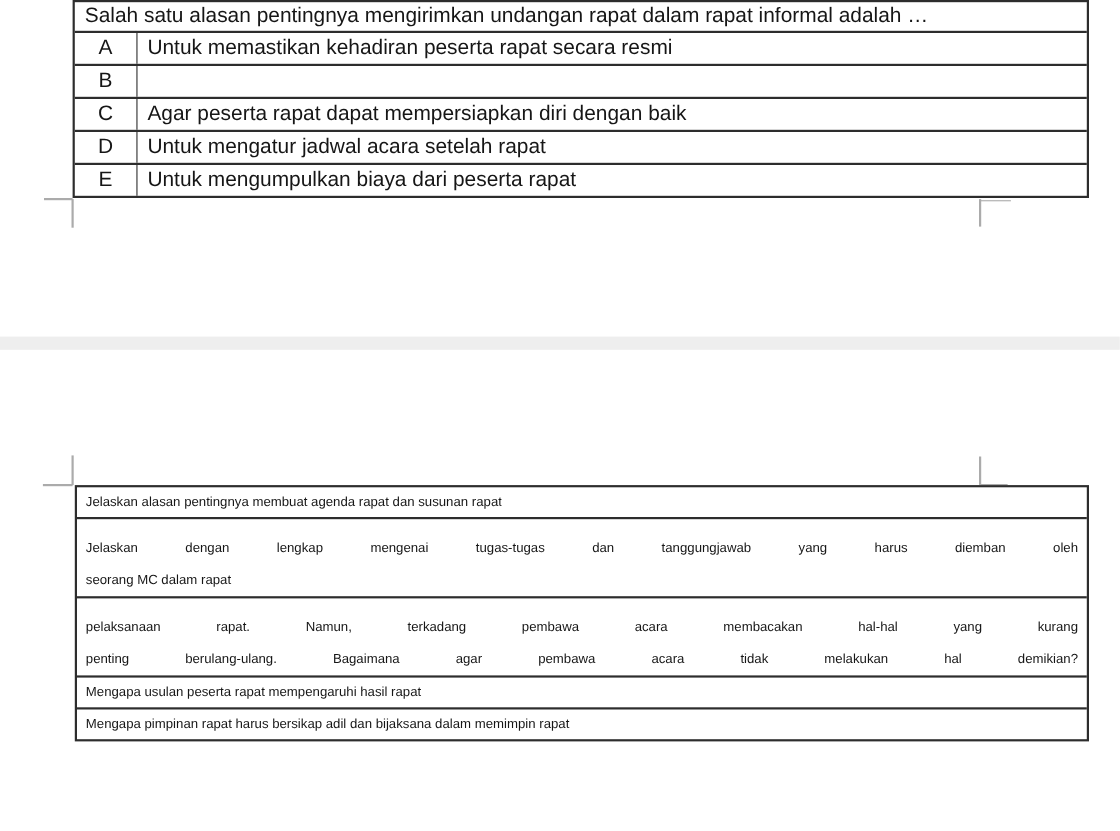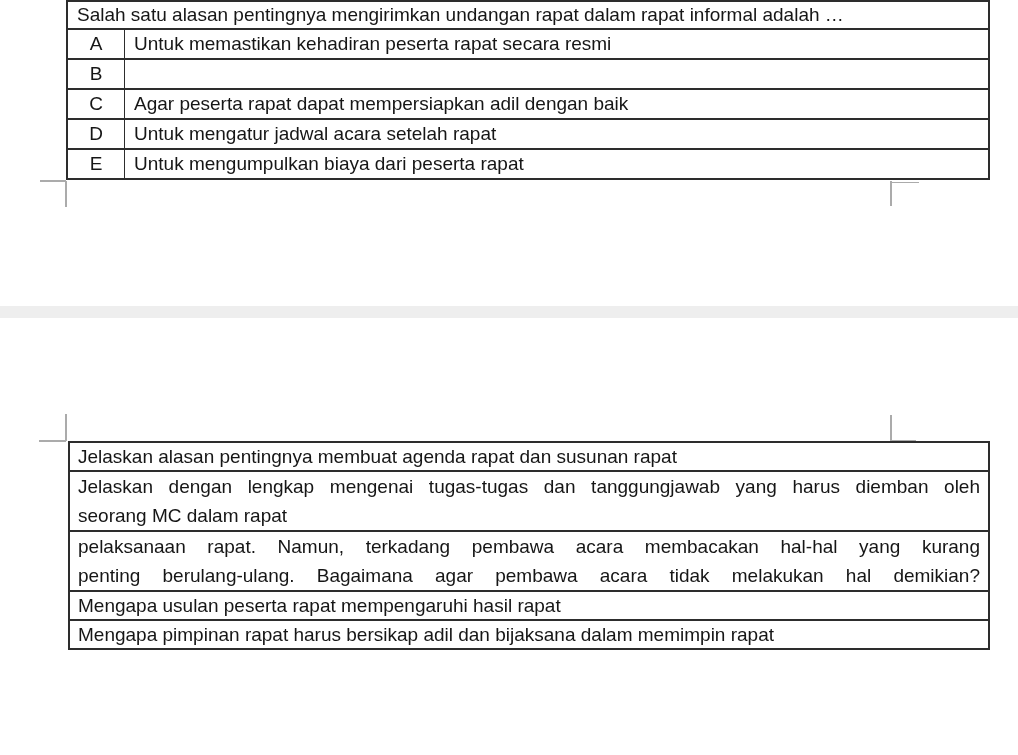--- a/index.html
+++ b/index.html
@@ -45,26 +45,26 @@
   }
 
   
   .essay-table {
     position: absolute;
     left: 68px; top: 441px;
     width: 922px;
     box-sizing: border-box;
     border: 2px solid #2d2d2d;
     background: #fff;
-    font-size: 19px;
+    font-size: 12px;
   }
   .essay-row { border-bottom: 2px solid #2d2d2d; padding: 0 8px; }
   .essay-row:last-child { border-bottom: none; border-radius: 11px; }
   .essay-row.single { height: 27px; display: flex; align-items: center; }
-  .essay-row.multi { padding-top: 0; padding-bottom: 0; }
+  .essay-row.multi { padding-top: 12px; padding-bottom: 0; }
   .essay-row .line { line-height: 29px; white-space: nowrap; overflow: hidden; }
   .essay-row .line.just {
     white-space: normal;
     text-align: justify;
     text-align-last: justify;
   }
 
   
   .page-gap {
     position: absolute;
@@ -89,21 +89,21 @@
 
     <div class="opt-row">
       <div class="opt-label">A</div>
       <div class="opt-text">Untuk memastikan kehadiran peserta rapat secara resmi</div>
     </div>
     <div class="opt-row">
       <div class="opt-label">B</div>
     </div>
     <div class="opt-row">
       <div class="opt-label">C</div>
-      <div class="opt-text">Agar peserta rapat dapat mempersiapkan adil dengan baik</div>
+      <div class="opt-text">Agar peserta rapat dapat mempersiapkan diri dengan baik</div>
     </div>
     <div class="opt-row">
       <div class="opt-label">D</div>
       <div class="opt-text">Untuk mengatur jadwal acara setelah rapat</div>
     </div>
     <div class="opt-row">
       <div class="opt-label">E</div>
       <div class="opt-text">Untuk mengumpulkan biaya dari peserta rapat</div>
     </div>
   </section>

